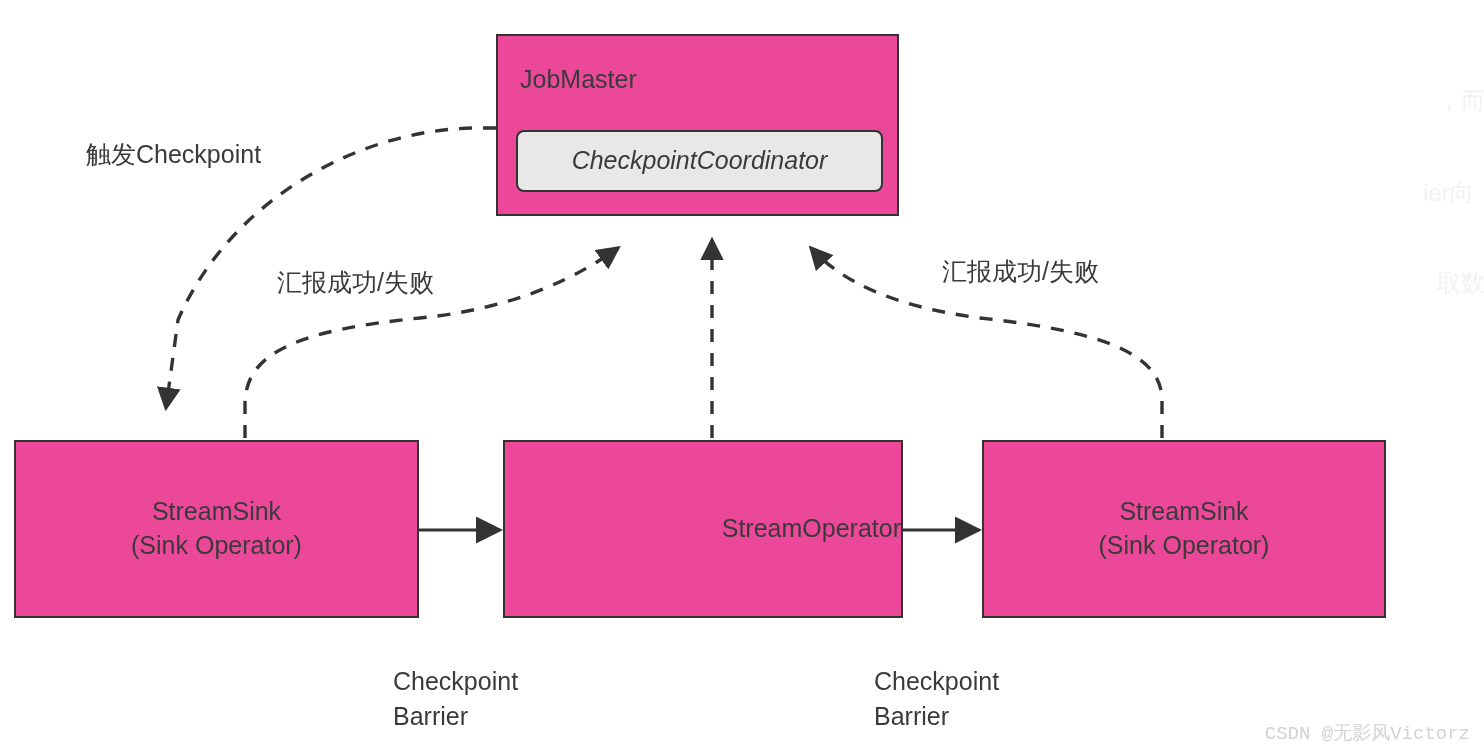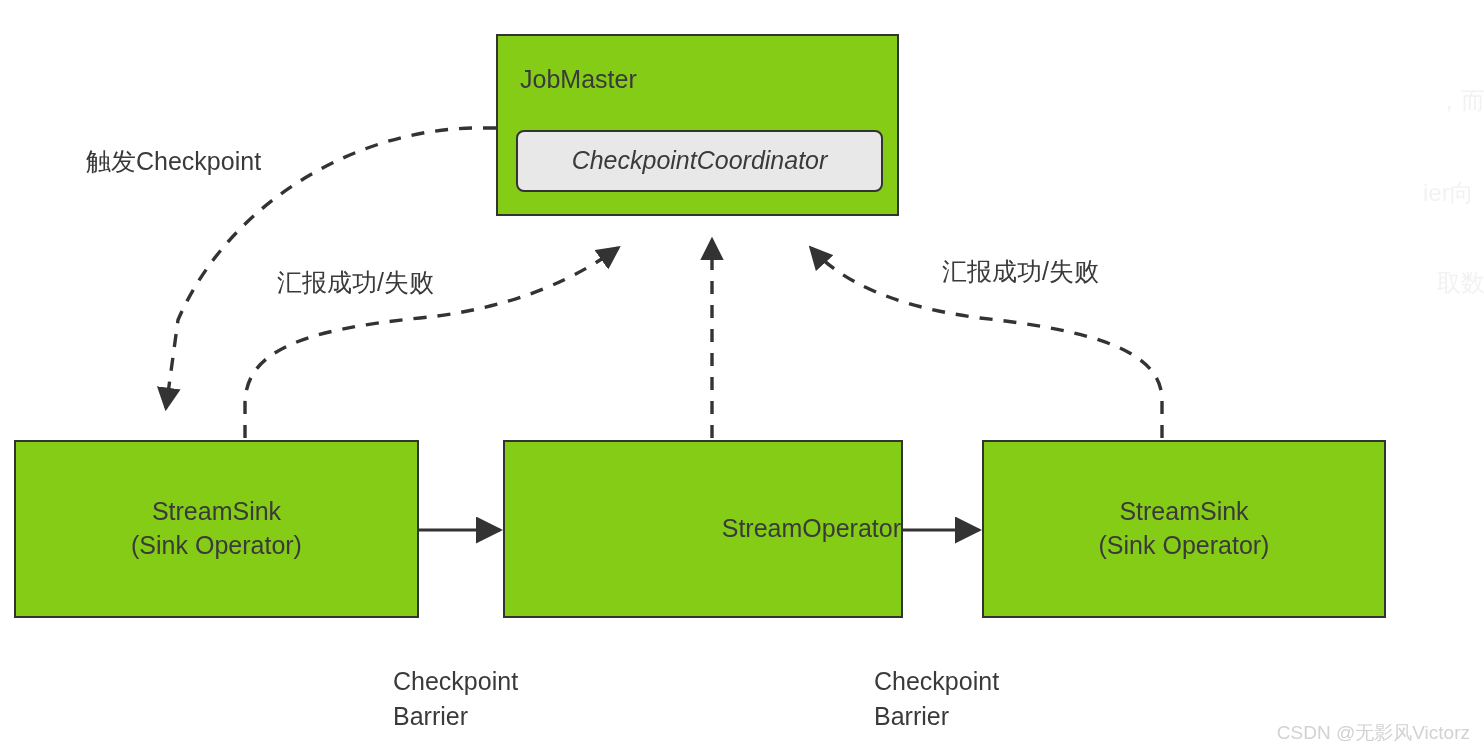--- a/index.html
+++ b/index.html
@@ -21,21 +21,21 @@
     position: absolute;
     left: 0;
     top: 0;
     width: 1484px;
     height: 754px;
   }
   .box {
     position: absolute;
     box-sizing: border-box;
     border: 2.5px solid #333333;
-    background: #84cc16;
+    background: #ec4899;
     display: flex;
     align-items: center;
     justify-content: center;
     text-align: center;
     color: #3a3a3a;
     font-size: 25px;
     line-height: 1.35;
     z-index: 3;
   }
   #jobmaster-box {
@@ -95,21 +95,21 @@
   .diagram-label {
     position: absolute;
     font-size: 25px;
     color: #3a3a3a;
     white-space: pre-line;
     text-align: left;
     z-index: 4;
   }
   #label-trigger-checkpoint {
     left: 86px;
-    top: 145px;
+    top: 138px;
     text-align: left;
   }
   #label-report-left {
     left: 277px;
     top: 266px;
   }
   #label-report-right {
     left: 942px;
     top: 255px;
   }
@@ -136,20 +136,21 @@
   #ghost-2 { left: 1423px; top: 177px; }
   #ghost-3 { left: 1437px; top: 267px; }
   #watermark {
     position: absolute;
     right: 14px;
     bottom: 8px;
     font-size: 19px;
     color: #d2d2d2;
     white-space: nowrap;
     z-index: 6;
+    font-family: Liberation Mono, monospace;
   }
 </style>
 </head>
 <body>
 
 <div id="canvas">
 
   <div class="ghost-text" id="ghost-1">，而</div>
   <div class="ghost-text" id="ghost-2">ier向</div>
   <div class="ghost-text" id="ghost-3">取数</div>

